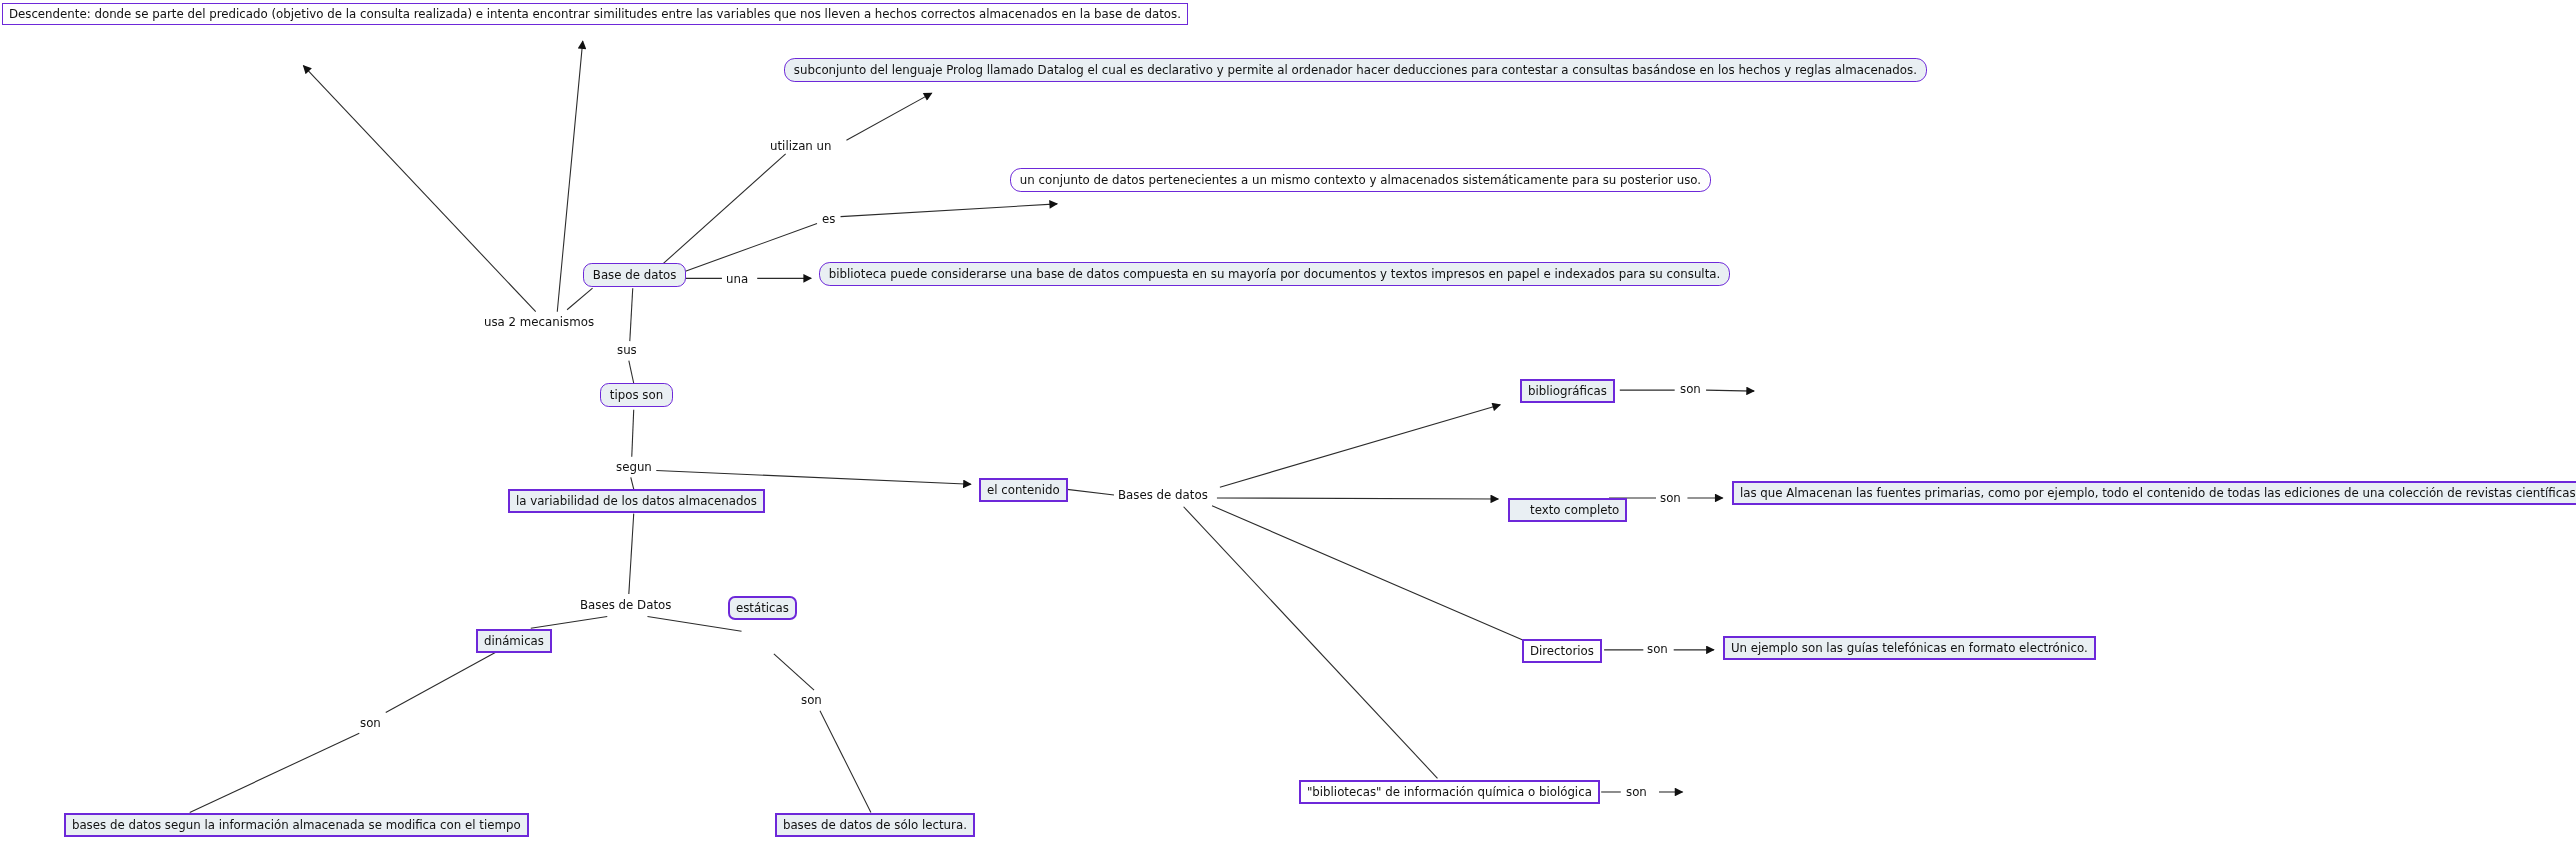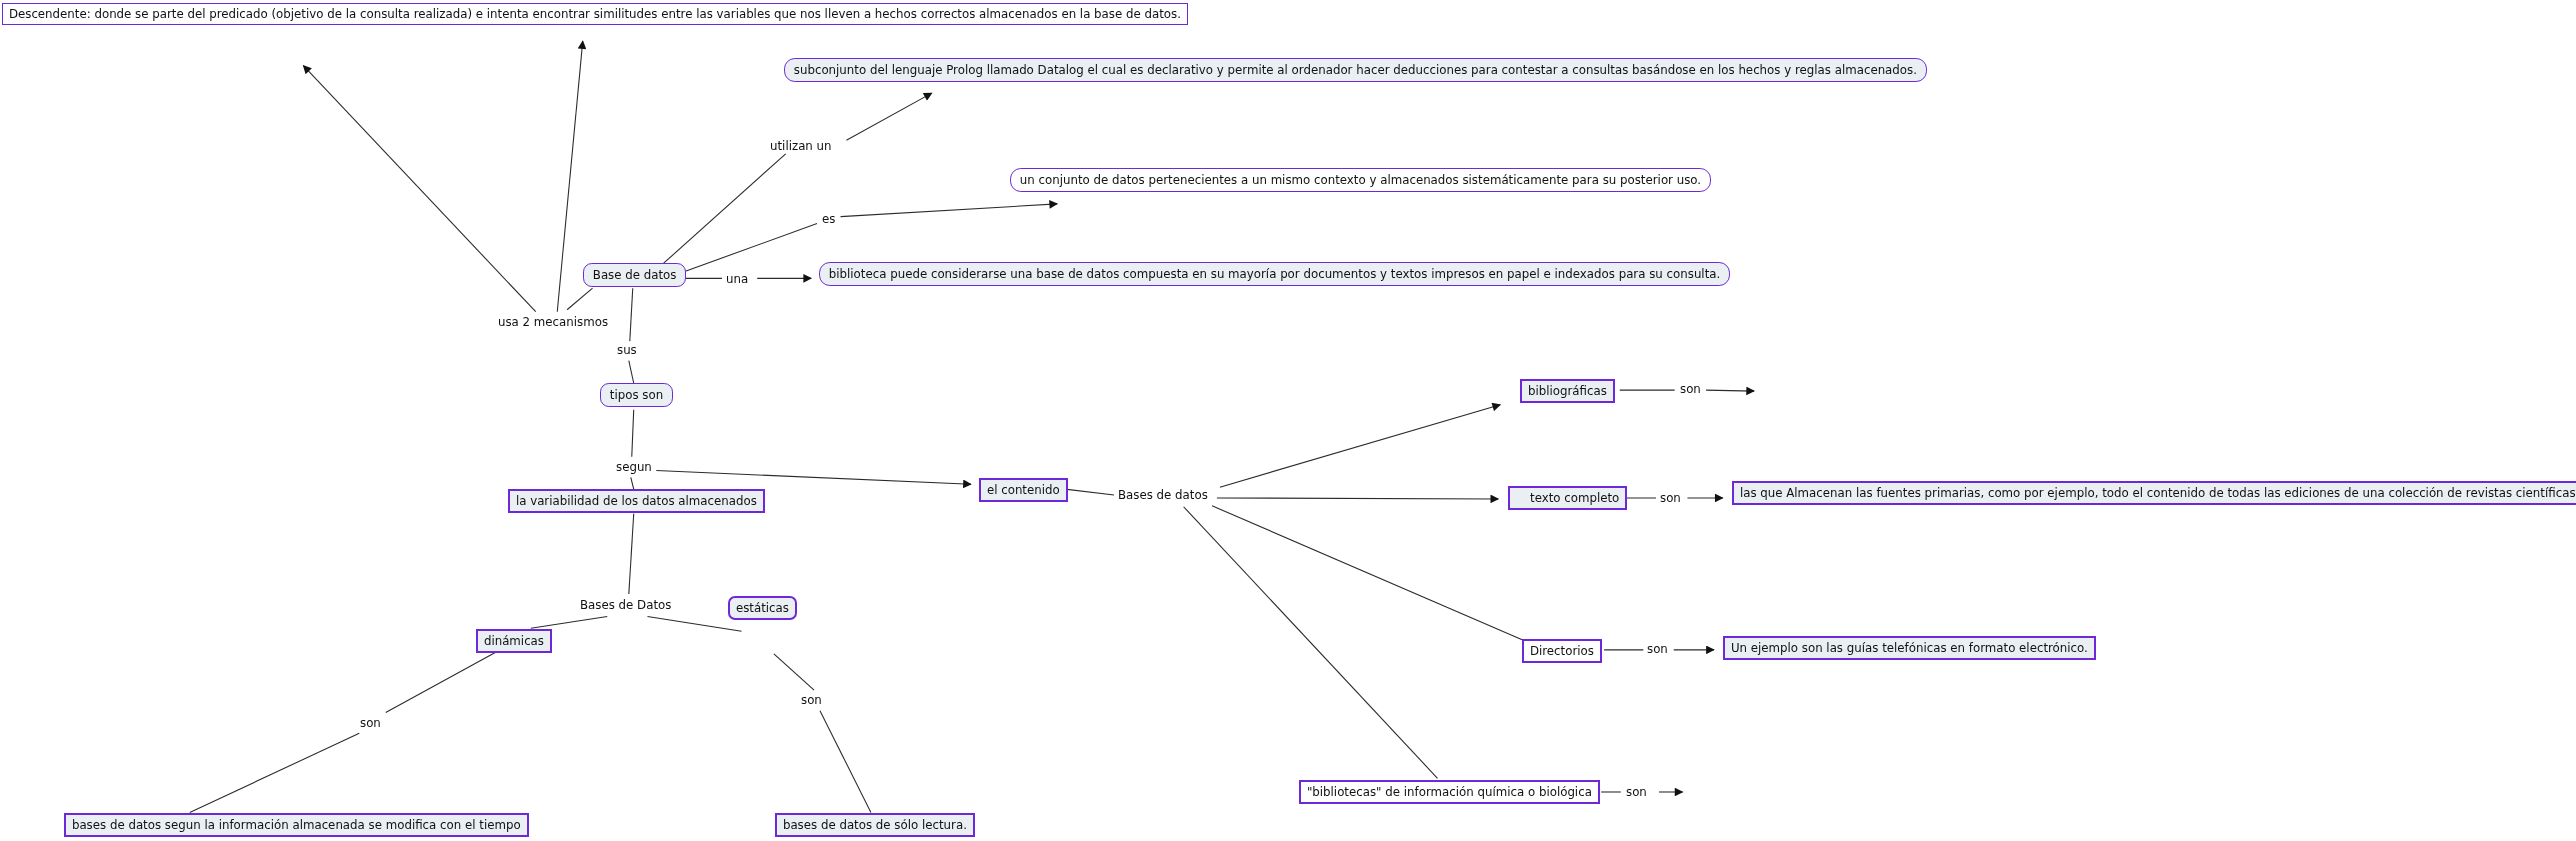--- a/index.html
+++ b/index.html
@@ -94,32 +94,32 @@
   <div class="box" style="left:476px;top:629px;">dinámicas</div>
   <div class="box" style="left:728px;top:596px;border-radius:7px;">estáticas</div>
   <div class="box" style="left:64px;top:813px;">bases de datos segun la información almacenada se modifica con el tiempo</div>
   <div class="box" style="left:775px;top:813px;">bases de datos de sólo lectura.</div>
 
   <div class="box" style="left:979px;top:478px;">el contenido</div>
   <span class="lbl" style="left:1118px;top:488px;">Bases de datos</span>
 
   <div class="box" style="left:1520px;top:379px;">bibliográficas</div>
 
-  <div class="box" style="left:1508px;top:486px;padding-left:20px;">texto completo</div>
+  <div class="box" style="left:1508px;top:498px;padding-left:20px;">texto completo</div>
   <div class="box" style="left:1732px;top:481px;">las que Almacenan las fuentes primarias, como por ejemplo, todo el contenido de todas las ediciones de una colección de revistas científicas</div>
 
   <div class="box white" style="left:1522px;top:639px;">Directorios</div>
   <div class="box" style="left:1723px;top:636px;">Un ejemplo son las guías telefónicas en formato electrónico.</div>
 
   <div class="box white" style="left:1299px;top:780px;">"bibliotecas" de información química o biológica</div>
 
   <span class="lbl" style="left:770px;top:139px;">utilizan un</span>
   <span class="lbl" style="left:822px;top:212px;">es</span>
   <span class="lbl" style="left:726px;top:272px;">una</span>
-  <span class="lbl" style="left:498px;top:315px;">usa 2 mecanismos</span>
+  <span class="lbl" style="left:484px;top:315px;">usa 2 mecanismos</span>
   <span class="lbl" style="left:617px;top:343px;">sus</span>
   <span class="lbl" style="left:616px;top:460px;">segun</span>
   <span class="lbl" style="left:360px;top:716px;">son</span>
   <span class="lbl" style="left:801px;top:693px;">son</span>
   <span class="lbl" style="left:1680px;top:382px;">son</span>
   <span class="lbl" style="left:1660px;top:491px;">son</span>
   <span class="lbl" style="left:1647px;top:642px;">son</span>
   <span class="lbl" style="left:1626px;top:785px;">son</span>
 
 </div>

